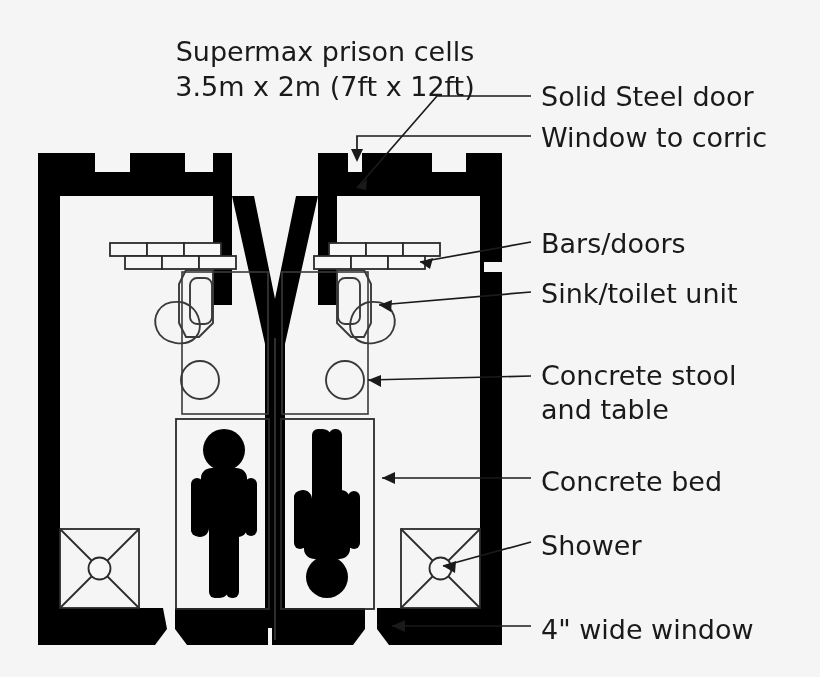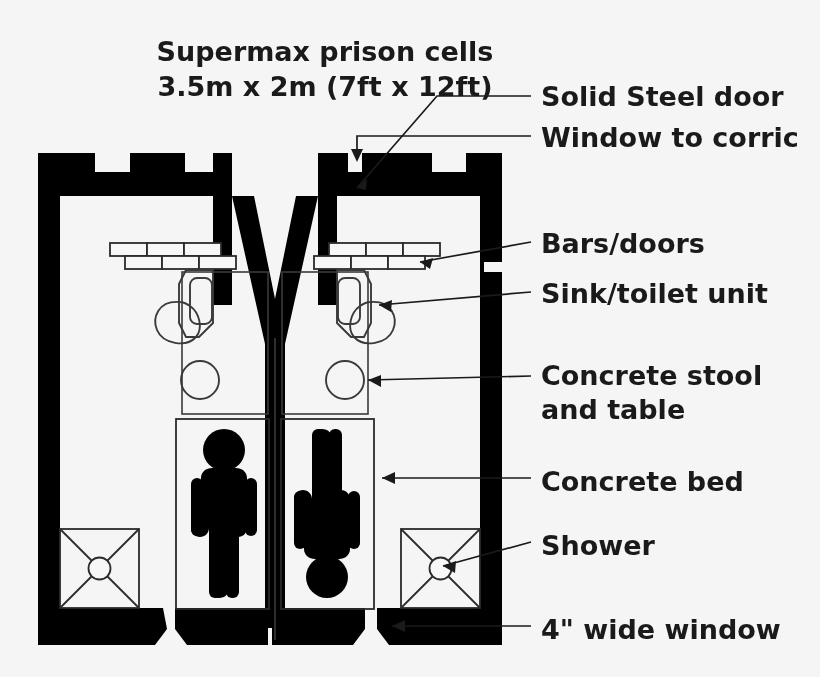--- a/index.html
+++ b/index.html
@@ -12,21 +12,20 @@
     height: 677px;
     position: relative;
     overflow: hidden;
     font-family: "DejaVu Sans", sans-serif;
   }
   #stage {
     position: absolute;
     left: 0; top: 0;
     width: 712px;
     height: 677px;
-    font-weight: bold;
   }
   svg#plan {
     display: block;
     width: 820px;
     height: 677px;
   }
   .title-text {
     font-family: "DejaVu Sans", sans-serif;
     font-size: 27px;
     fill: #1a1a1a;

